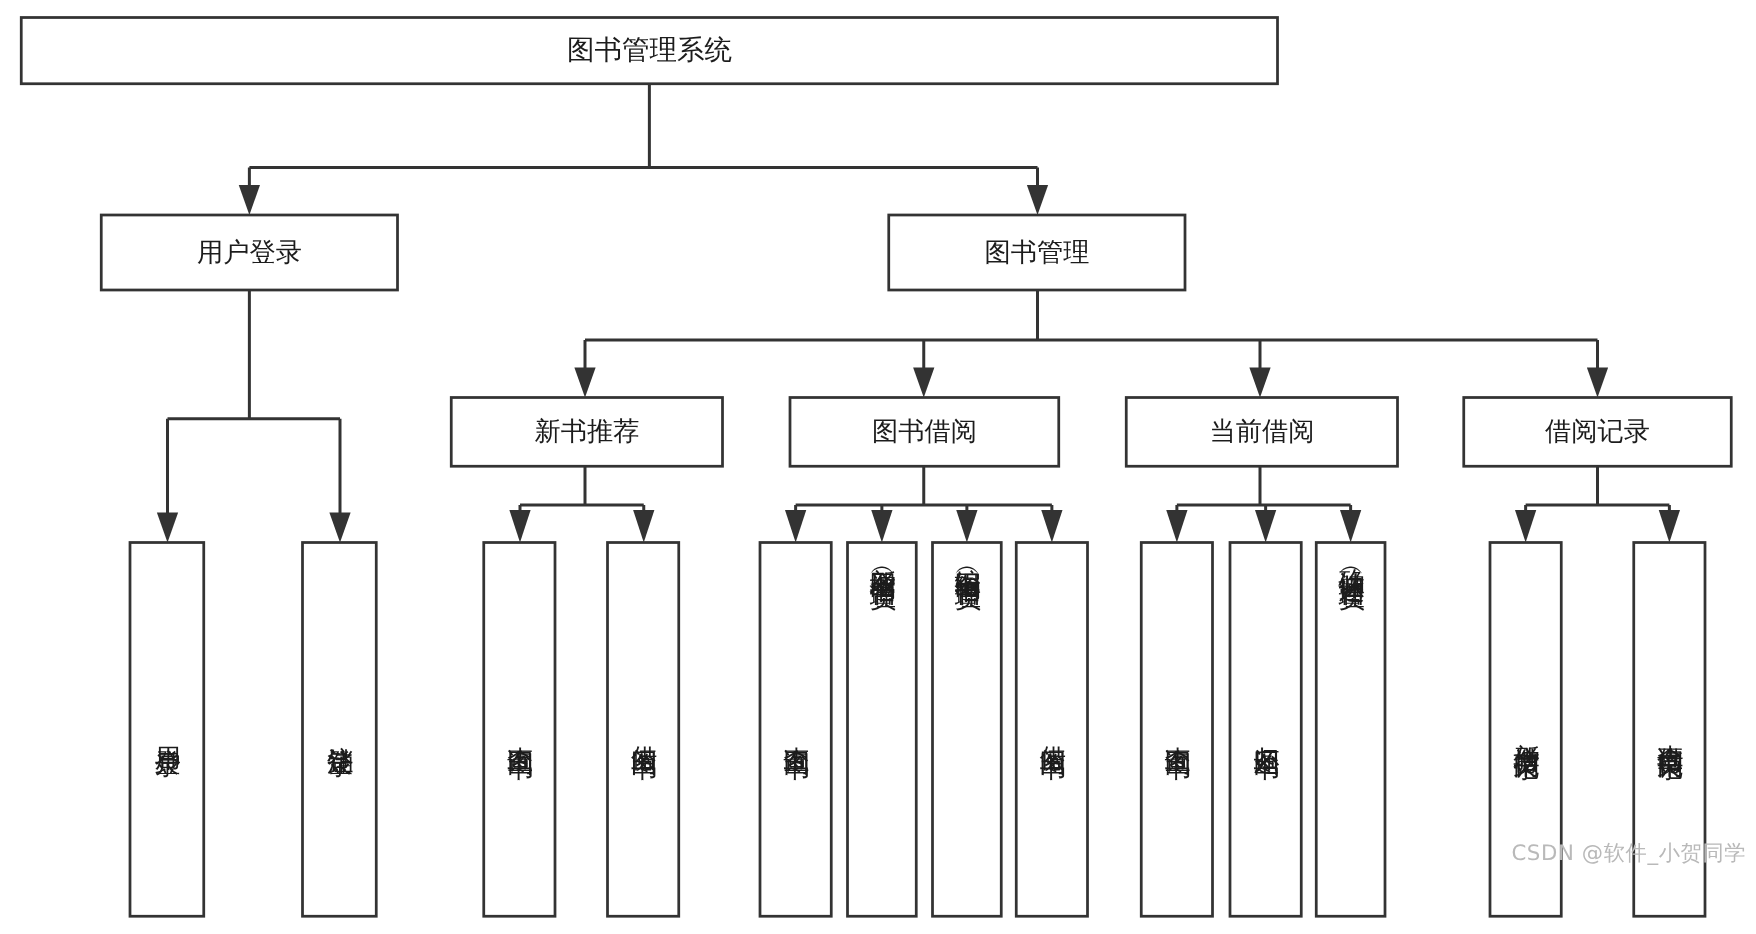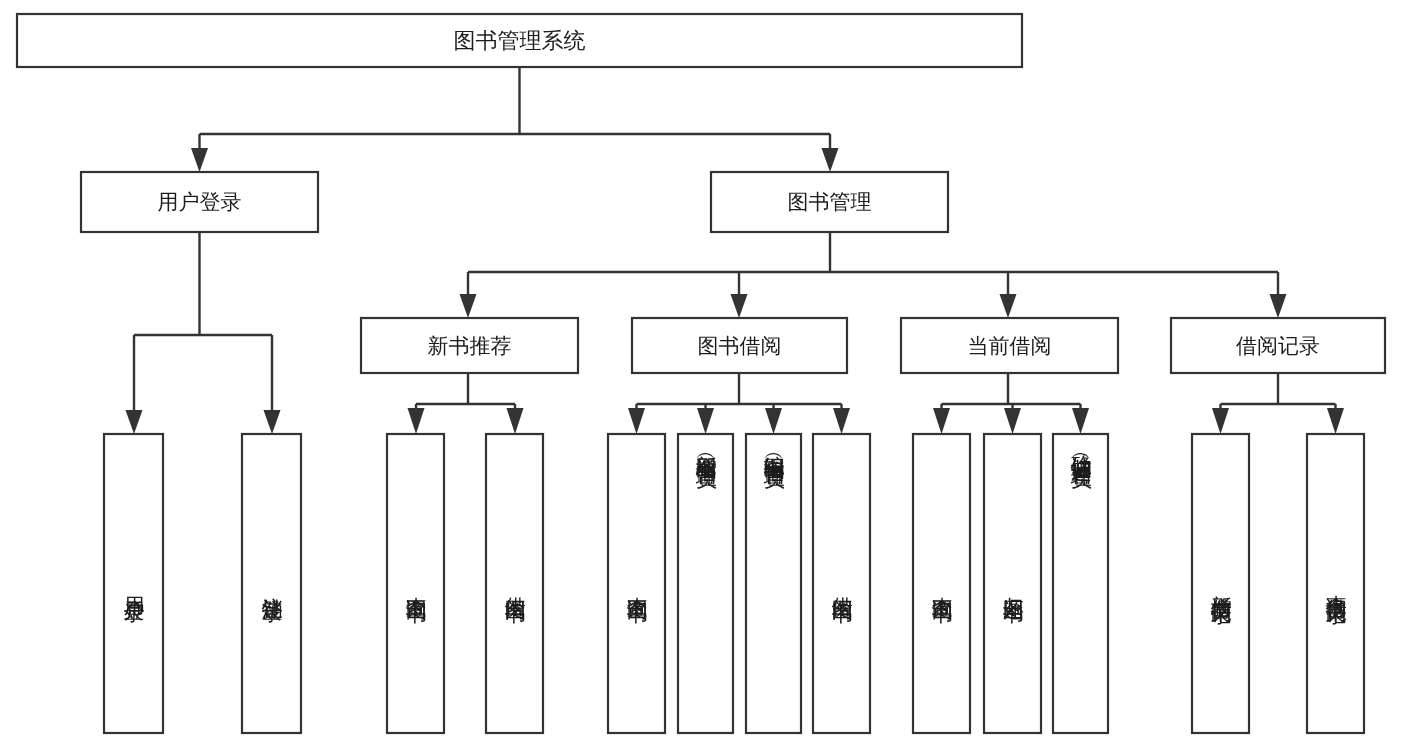--- a/index.html
+++ b/index.html
@@ -206,13 +206,14 @@
   <div class="vlabel top-aligned" style="left:746px; top:434px; width:55px; height:299px;">编辑图书（管理员）</div>
   <div class="vlabel" style="left:813px; top:434px; width:57px; height:299px;">借阅图书</div>
 
   <div class="vlabel" style="left:913px; top:434px; width:57px; height:299px;">查询图书</div>
   <div class="vlabel" style="left:984px; top:434px; width:57px; height:299px;">归还图书</div>
   <div class="vlabel top-aligned" style="left:1053px; top:434px; width:55px; height:299px;">确认归还（管理员）</div>
 
   <div class="vlabel" style="left:1192px; top:434px; width:57px; height:299px;">新增借阅记录</div>
   <div class="vlabel" style="left:1307px; top:434px; width:57px; height:299px;">查询借阅记录</div>
 
+  <div class="watermark">CSDN @软件_小贺同学</div>
 </div>
 
 </body></html>

